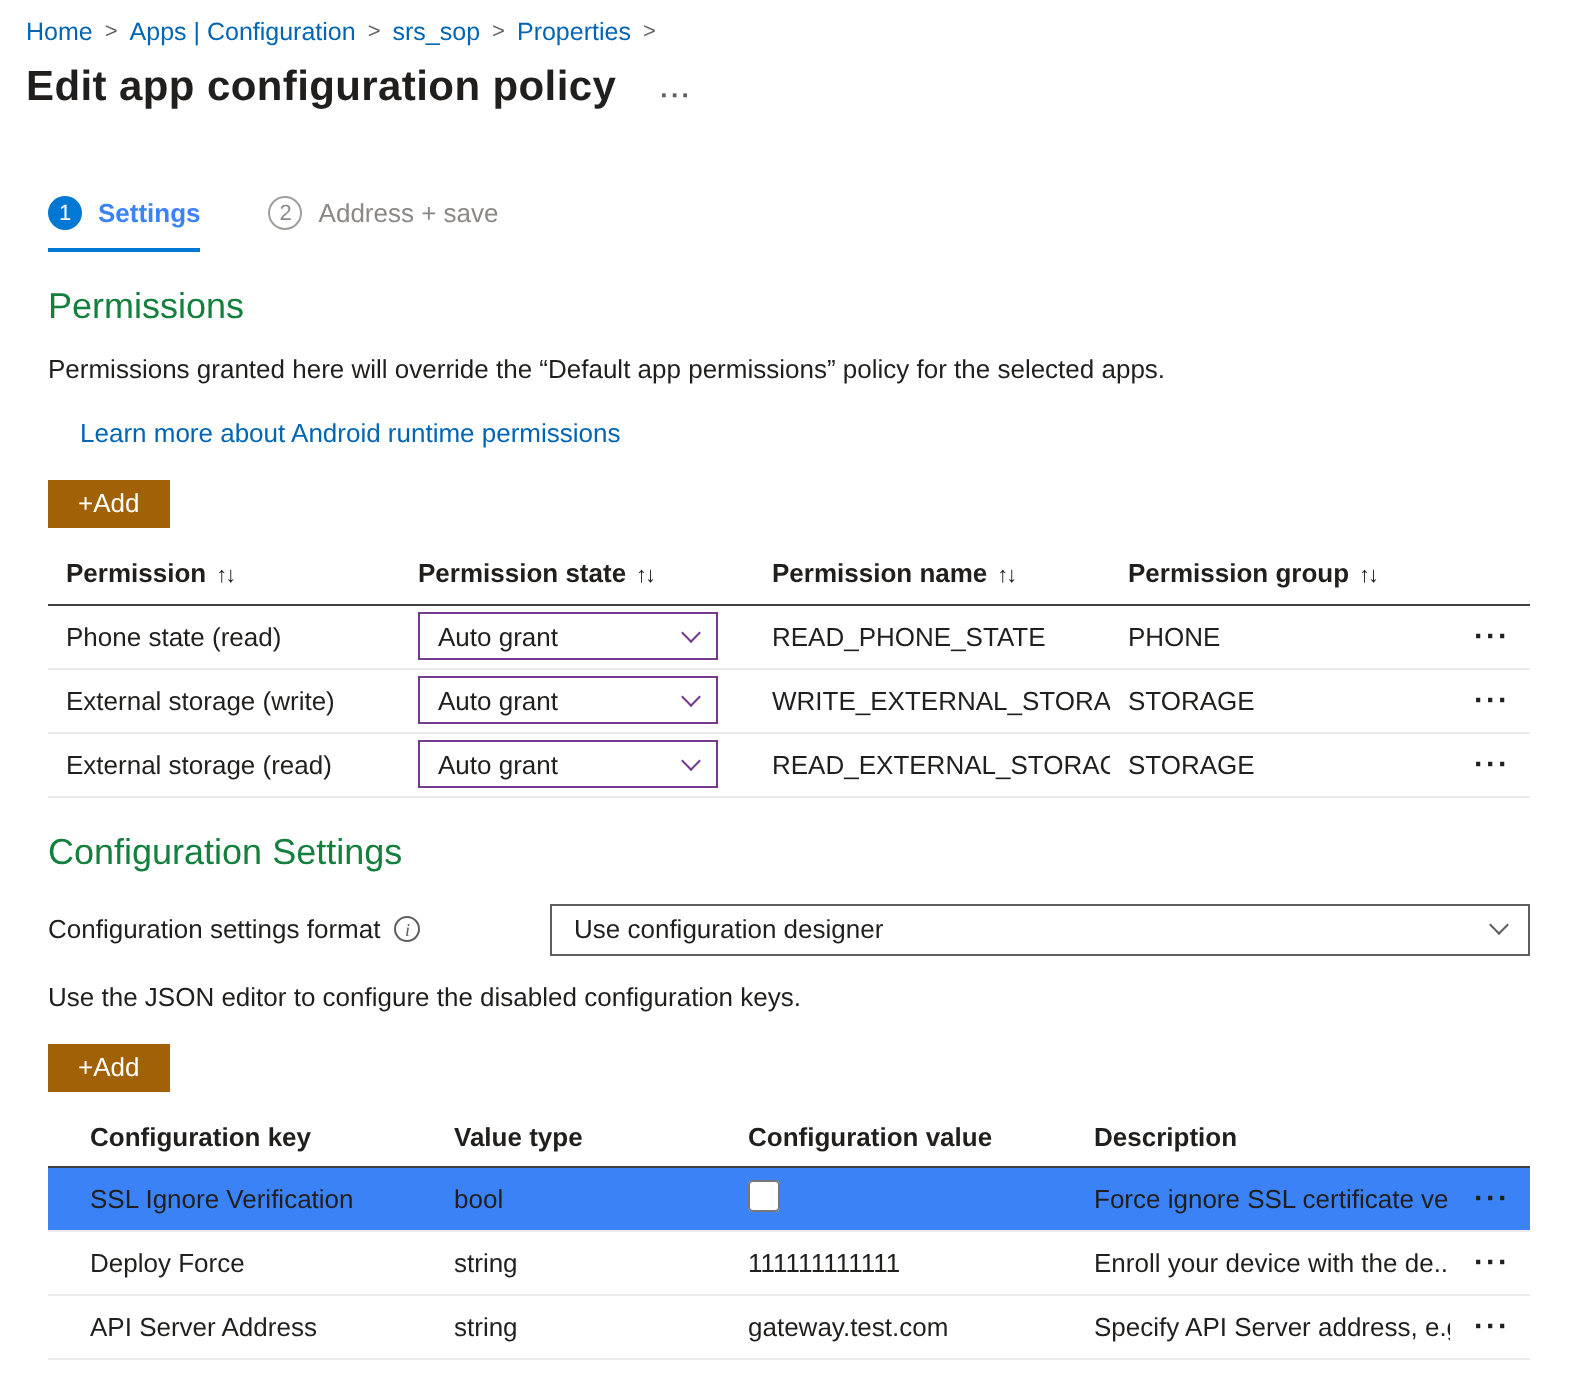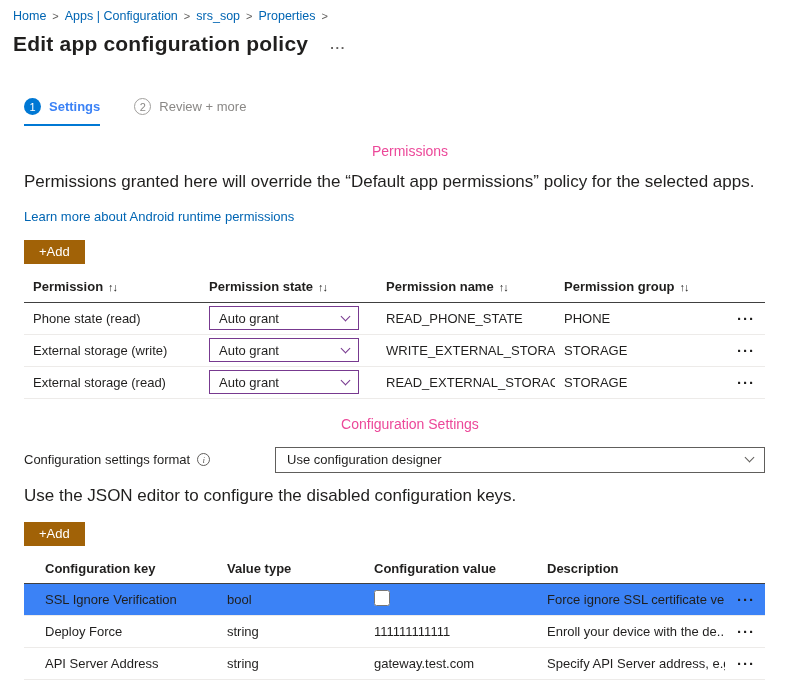--- a/index.html
+++ b/index.html
@@ -20,23 +20,23 @@
   
   .steps { display:flex; gap:34px; margin:42px 0 0 24px; }
   .step { display:flex; align-items:center; gap:8px; padding-bottom:9px; border-bottom:2px solid transparent; cursor:pointer; }
   .step-circle { width:17px; height:17px; border-radius:50%; font-size:11px; display:flex; align-items:center; justify-content:center; }
   .step.active { border-bottom-color:#0078d4; }
   .step.active .step-circle { background:#0078d4; color:#fff; }
   .step.active .step-label { font-weight:700; color:#3b82f6; }
   .step.inactive .step-circle { background:#fff; color:#8a8886; border:1px solid #a19f9d; }
   .step.inactive .step-label { color:#8a8886; }
   
-  .section-title { margin:17px 0 0 24px; font-size:14px; color:#ec4899;text-align:center; }
-  .desc { margin:13px 0 0 24px; font-size:17px; color:#201f1e; }
-  .link { margin:17px 0 0 24px; display:inline-block; color:#0065b3; cursor:pointer; }
+  .section-title { margin:17px 0 0 24px; font-size:18px; color:#15803d; }
+  .desc { margin:13px 0 0 24px; font-size:13px; color:#201f1e; }
+  .link { margin:17px 0 0 40px; display:inline-block; color:#0065b3; cursor:pointer; }
   .add-btn { margin:16px 0 0 24px; display:inline-block; background:#a16207; color:#fff; border:none;
     font-family:"Liberation Sans", sans-serif; font-size:13px; padding:4px 15px 5px 15px; cursor:pointer; }
   
   table { border-collapse:collapse; table-layout:fixed; margin:8px 0 0 24px; width:741px; }
   th, td { text-align:left; font-size:13px; padding:0 6px 0 9px; white-space:nowrap; overflow:hidden; }
   thead th { font-weight:700; height:30px; border-bottom:1px solid #404040; }
   tbody td { height:32px; border-bottom:1px solid #edebe9; color:#201f1e; }
   .sort { font-size:11px; margin-left:5px; color:#201f1e; letter-spacing:-1px; }
   .menu-cell { text-align:right; padding-right:10px; }
   .row-menu { background:none; border:none; font-weight:700; font-size:15px; letter-spacing:1px; color:#201f1e; cursor:pointer; padding:0; }
@@ -82,21 +82,21 @@
 </div>
 
 
 <div class="steps">
   <div class="step active">
     <span class="step-circle">1</span>
     <span class="step-label">Settings</span>
   </div>
   <div class="step inactive">
     <span class="step-circle">2</span>
-    <span class="step-label">Review + more</span>
+    <span class="step-label">Address + save</span>
   </div>
 </div>
 
 
 <div class="section-title">Permissions</div>
 <div class="desc">Permissions granted here will override the “Default app permissions” policy for the selected apps.</div>
 <span class="link">Learn more about Android runtime permissions</span>
 <br>
 <button class="add-btn">+Add</button>
 

